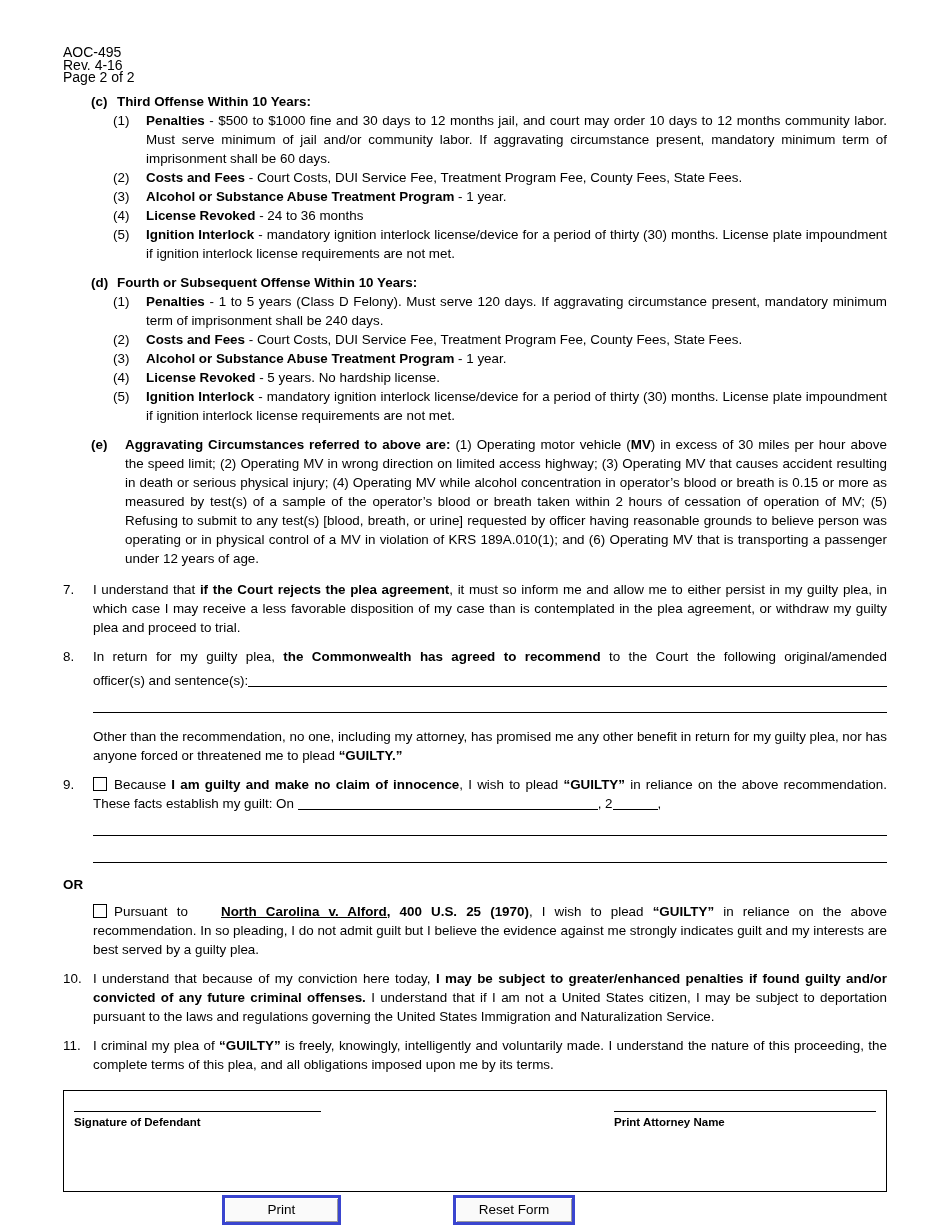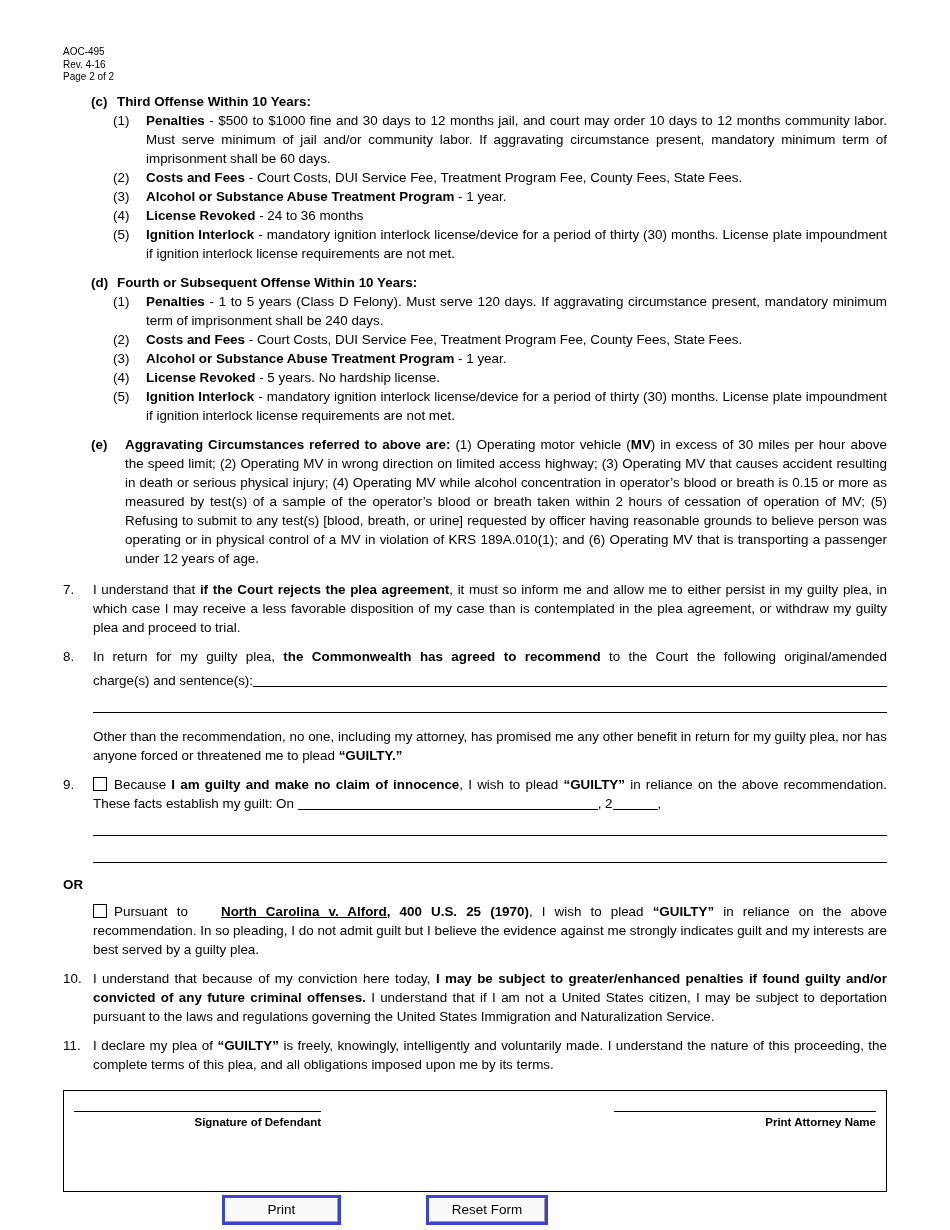--- a/index.html
+++ b/index.html
@@ -6,21 +6,21 @@
   html, body { margin: 0; padding: 0; background: #ffffff; }
   body {
     width: 950px;
     font-family: "Liberation Sans", sans-serif;
     font-size: 13.4px;
     line-height: 19px;
     color: #000;
   }
   .page { width: 950px; min-height: 1230px; padding: 46px 63px 8px 63px; position: relative; }
 
-  .form-header { font-size: 10px; line-height: 12.5px; margin-bottom: 8px; }
+  .form-header { font-size: 14px; line-height: 12.5px; margin-bottom: 8px; }
 
   .b { font-weight: bold; }
   .u { text-decoration: underline; padding-left: 24px; }
 
   .lettered { padding-left: 28px; margin-top: 8px; }
   .letter-row { display: flex; }
   .letter-label { width: 26px; flex-shrink: 0; font-weight: bold; }
   .letter-label.wide { width: 34px; }
   .letter-title { font-weight: bold; }
   .letter-par { flex: 1; text-align: justify; }
@@ -54,39 +54,39 @@
 
   .flush { text-align: justify; text-align-last: justify; }
 
   .sig-box {
     border: 1.5px solid #000;
     margin-top: 16px;
     height: 102px;
     padding: 7px 10px 6px 10px;
     display: flex; flex-direction: column; justify-content: space-between;
   }
-  .sig-row { display: flex; justify-content: space-between; text-align: right; }
+  .sig-row { display: flex; justify-content: space-between; }
   .sig-col-1 { width: 247px; }
   .sig-col-2 { width: 258px; }
   .sig-col-3 { width: 262px; }
   .sig-line { border-bottom: 1px solid #000; height: 14px; }
   .sig-label { font-weight: bold; font-size: 11.5px; line-height: 14px; margin-top: 3px; white-space: nowrap; }
 
   .buttons-row { display: flex; margin-top: 3px; padding-bottom: 0; }
   .form-button {
     font-family: "Liberation Sans", sans-serif;
     font-size: 13.5px; color: #000;
     background: #fafafa;
     border: 3px solid var(--field-highlight-border, #3a45cf);
     box-shadow: inset 1px 1px 0 #ffffff, inset -1px -1px 0 #9a9a9a;
     width: 119px; height: 30px; padding: 0;
     cursor: pointer;
   }
   .form-button.print { margin-left: 159px; }
-  .form-button.reset { margin-left: 85px; width: 122px; }
+  .form-button.reset { margin-left: 112px; width: 122px; }
 </style>
 </head>
 <body>
 
 <div class="page">
 
   <div class="form-header">
     <div>AOC-495</div>
     <div>Rev. 4-16</div>
     <div>Page 2 of 2</div>
@@ -160,21 +160,21 @@
   <div class="num-item" style="margin-top:12px;">
     <span class="num-label">7.</span>
     <div class="num-body"><span>I understand that </span><span class="b">if the Court rejects the plea agreement</span><span>, it must so inform me and allow me to either persist in my guilty plea, in which case I may receive a less favorable disposition of my case than is contemplated in the plea agreement, or withdraw my guilty plea and proceed to trial.</span></div>
   </div>
 
   <div class="num-item">
     <span class="num-label">8.</span>
     <div class="num-body">
       <div class="flush"><span>In return for my guilty plea, </span><span class="b">the Commonwealth has agreed to recommend</span><span> to the Court the following original/amended</span></div>
       <div class="flex-line">
-        <span>charge(s) and sentence(s):</span>
+        <span>officer(s) and sentence(s):</span>
         <span class="blank-line grow"></span>
       </div>
       <div class="rule"></div>
       <div class="after-rule"><span>Other than the recommendation, no one, including my attorney, has promised me any other benefit in return for my guilty plea, nor has anyone forced or threatened me to plead </span><span class="b">“GUILTY.”</span></div>
     </div>
   </div>
 
   <div class="num-item">
     <span class="num-label">9.</span>
     <div class="num-body">
@@ -193,21 +193,21 @@
     </div>
   </div>
 
   <div class="num-item">
     <span class="num-label">10.</span>
     <div class="num-body"><span>I understand that because of my conviction here today, </span><span class="b">I may be subject to greater/enhanced penalties if found guilty and/or convicted of any future criminal offenses.</span><span>  I understand that if I am not a United States citizen, I may be subject to deportation pursuant to the laws and regulations governing the United States Immigration and Naturalization Service.</span></div>
   </div>
 
   <div class="num-item">
     <span class="num-label">11.</span>
-    <div class="num-body"><span>I declare my plea of </span><span class="b">“GUILTY”</span><span> is freely, knowingly, intelligently and voluntarily made.  I understand the nature of this proceeding, the complete terms of this plea, and all obligations imposed upon me by its terms.</span></div>
+    <div class="num-body"><span>I criminal my plea of </span><span class="b">“GUILTY”</span><span> is freely, knowingly, intelligently and voluntarily made.  I understand the nature of this proceeding, the complete terms of this plea, and all obligations imposed upon me by its terms.</span></div>
   </div>
 
   <div class="sig-box">
     <div class="sig-row">
       <div class="sig-col-1">
         <div class="sig-line"></div>
         <div class="sig-label">Signature of Defendant</div>
       </div>
       <div class="sig-col-3">
         <div class="sig-line"></div>

